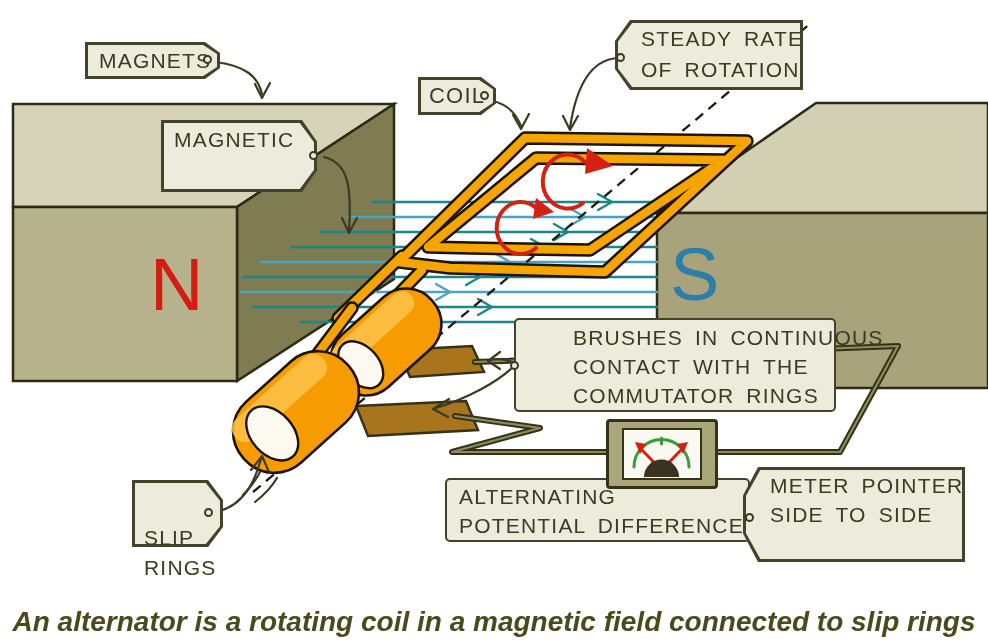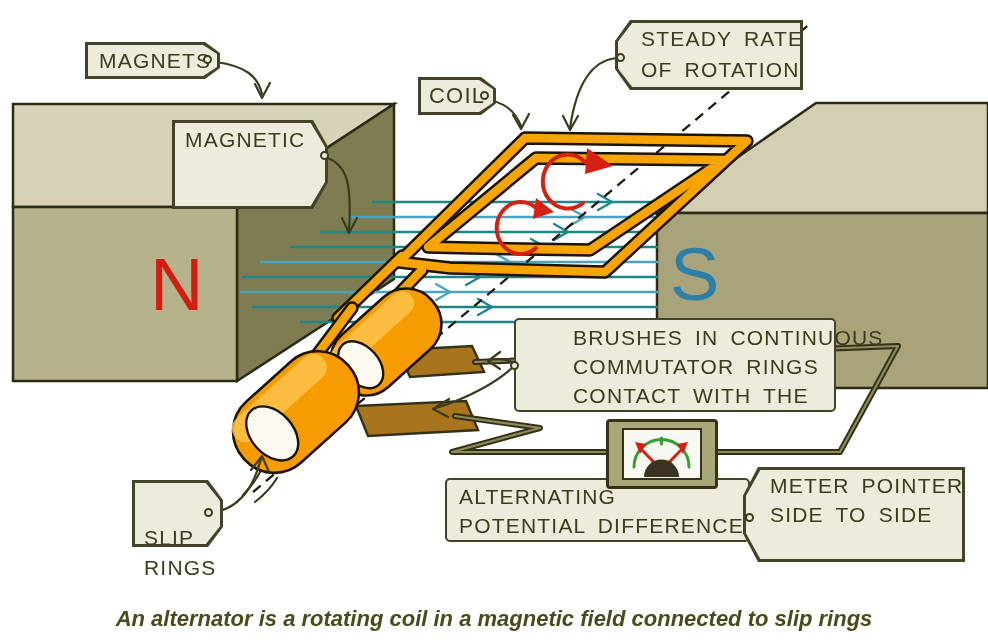--- a/index.html
+++ b/index.html
@@ -26,21 +26,21 @@
 
   
   .meter{position:absolute;left:606px;top:419px;width:112px;height:70px;background:#a9a678;
          border:3px solid #34331a;border-radius:4px;z-index:3;box-sizing:border-box;}
   .meter-face{position:absolute;left:13px;top:6px;width:80px;height:52px;background:#faf9f1;
          border:2.5px solid #34331a;box-sizing:border-box;}
   .arc{stroke:#3a9c38;stroke-width:3;fill:none;stroke-linecap:round;}
   .needle{stroke:#cf2212;stroke-width:3;}
 
   
-  .caption{position:absolute;left:0;right:0;top:606px;text-align:center;font-size:22px;
+  .caption{position:absolute;left:0;right:0;top:606px;text-align:center;font-size:28px;
            font-weight:bold;font-style:italic;color:#4b4a1d;z-index:1;}
 
   
   .mg{stroke:#2c2b15;stroke-width:2.5;}
   .tube-o{stroke:#1c1408;stroke-width:13.5;fill:none;stroke-linejoin:round;stroke-linecap:round;}
   .tube-i{stroke:#f6a500;stroke-width:8.5;fill:none;stroke-linejoin:round;stroke-linecap:round;}
   .wire-o{stroke:#32311a;stroke-width:6;fill:none;stroke-linejoin:round;stroke-linecap:round;}
   .wire-i{stroke:#8e8b58;stroke-width:2.2;fill:none;stroke-linejoin:round;stroke-linecap:round;}
   .larrow{stroke:#3c3b1f;stroke-width:2.2;fill:none;stroke-linecap:round;stroke-linejoin:round;}
   .fhead{fill:none;stroke-width:2.4;stroke-linecap:round;stroke-linejoin:round;}
@@ -159,21 +159,21 @@
 
   <div class="label" style="left:85px;top:42px;width:135px;height:37px;">
     <div class="tag-bg clip-r"></div>
       <div class="tag-fg clip-r"></div>
     <span class="hole" style="left:118px;top:13px;"></span>
     <div class="ltxt" style="padding:3px 0 0 14px;">
         <div>MAGNETS</div>
       </div>
   </div>
 
-  <div class="label" style="left:172px;top:120px;width:156px;height:89px;border-radius:28px;">
+  <div class="label" style="left:161px;top:120px;width:156px;height:72px;border-radius:28px;">
     <div class="tag-bg clip-r"></div>
       <div class="tag-fg clip-r"></div>
     <span class="hole" style="left:148px;top:31px;"></span>
     <div class="ltxt" style="padding:4px 0 0 13px;">
       <div>MAGNETIC</div>
     </div>
   </div>
 
   <div class="label" style="left:410px;top:77px;width:78px;height:38px;margin-left:8px;">
     <div class="tag-bg clip-r"></div>
@@ -191,22 +191,22 @@
     <div class="ltxt" style="padding:3px 0 0 26px;">
       <div>STEADY RATE</div>
       <div>OF ROTATION</div>
     </div>
   </div>
 
   <div class="label plate" style="left:514px;top:318px;width:322px;height:94px;padding-left:45px;">
     <span class="hole" style="left:-6px;top:41px;"></span>
     <div class="ltxt" style="padding:3px 0 0 12px;line-height:29px;">
       <div>BRUSHES IN CONTINUOUS</div>
+      <div>CONTACT WITH THE</div>
       <div>COMMUTATOR RINGS</div>
-      <div>CONTACT WITH THE</div>
     </div>
   </div>
 
   <div class="label" style="left:132px;top:480px;width:91px;height:67px;">
     <div class="tag-bg clip-r"></div>
       <div class="tag-fg clip-r"></div>
     <span class="hole" style="left:72px;top:28px;"></span>
     <div class="ltxt" style="padding:15px 0 0 12px;line-height:30px;margin-top:28px;">
       <div>SLIP</div>
       <div>RINGS</div>

